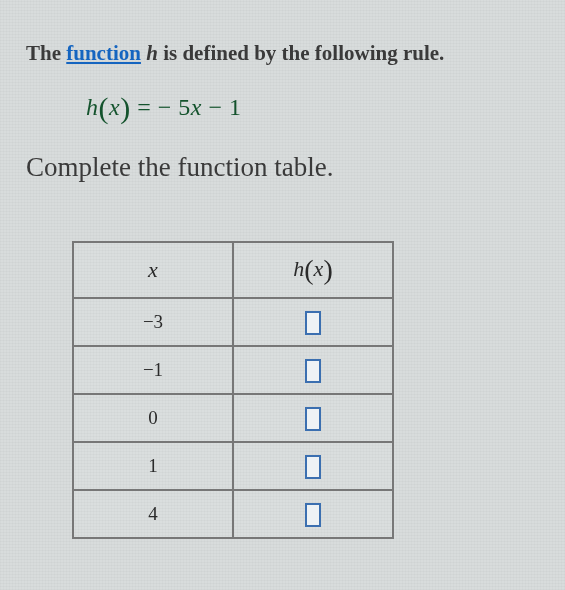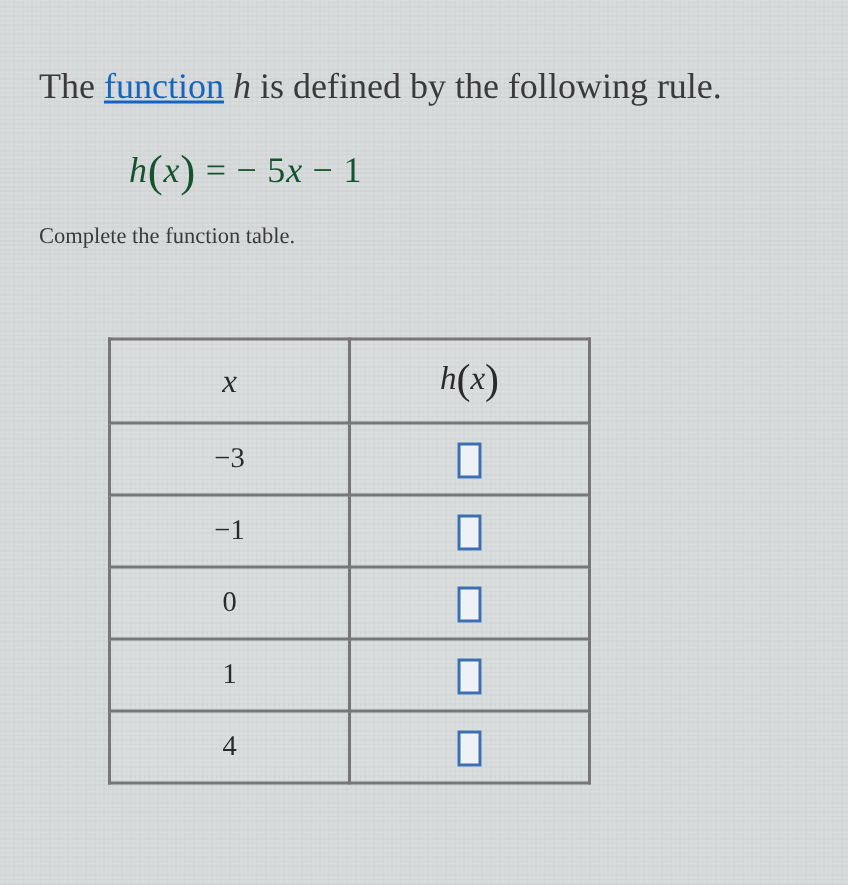--- a/index.html
+++ b/index.html
@@ -19,39 +19,40 @@
     background-image:
       repeating-linear-gradient(0deg, rgba(0,0,0,0.025) 0 1px, transparent 1px 3px),
       repeating-linear-gradient(90deg, rgba(0,0,0,0.02) 0 1px, transparent 1px 3px);
     pointer-events: none;
   }
   .page {
     position: relative;
     padding: 18px 20px 0 26px;
   }
   .intro {
-    font-size: 24px;
+    font-size: 21px;
     line-height: 1.35;
     color: #3a3a3a;
+    font-weight: bold;
   }
   .intro .fn-link {
     color: #1565c0;
     text-decoration: underline;
   }
   .mi { font-style: italic; font-family: 'Times New Roman', Georgia, serif; }
   .formula {
     margin: 24px 0 18px 60px;
     font-size: 24px;
     font-family: 'Times New Roman', Georgia, serif;
     color: #14532d;
     letter-spacing: 0.5px;
   }
   .formula .paren { font-size: 30px; vertical-align: -3px; font-weight: 300; }
   .instr {
-    font-size: 15px;
+    font-size: 27px;
     color: #3a3a3a;
     margin-bottom: 58px;
   }
   .ftable {
     border-collapse: collapse;
     margin-left: 46px;
     background: rgba(255,255,255,0.06);
   }
   .ftable th, .ftable td {
     border: 2px solid #777;

